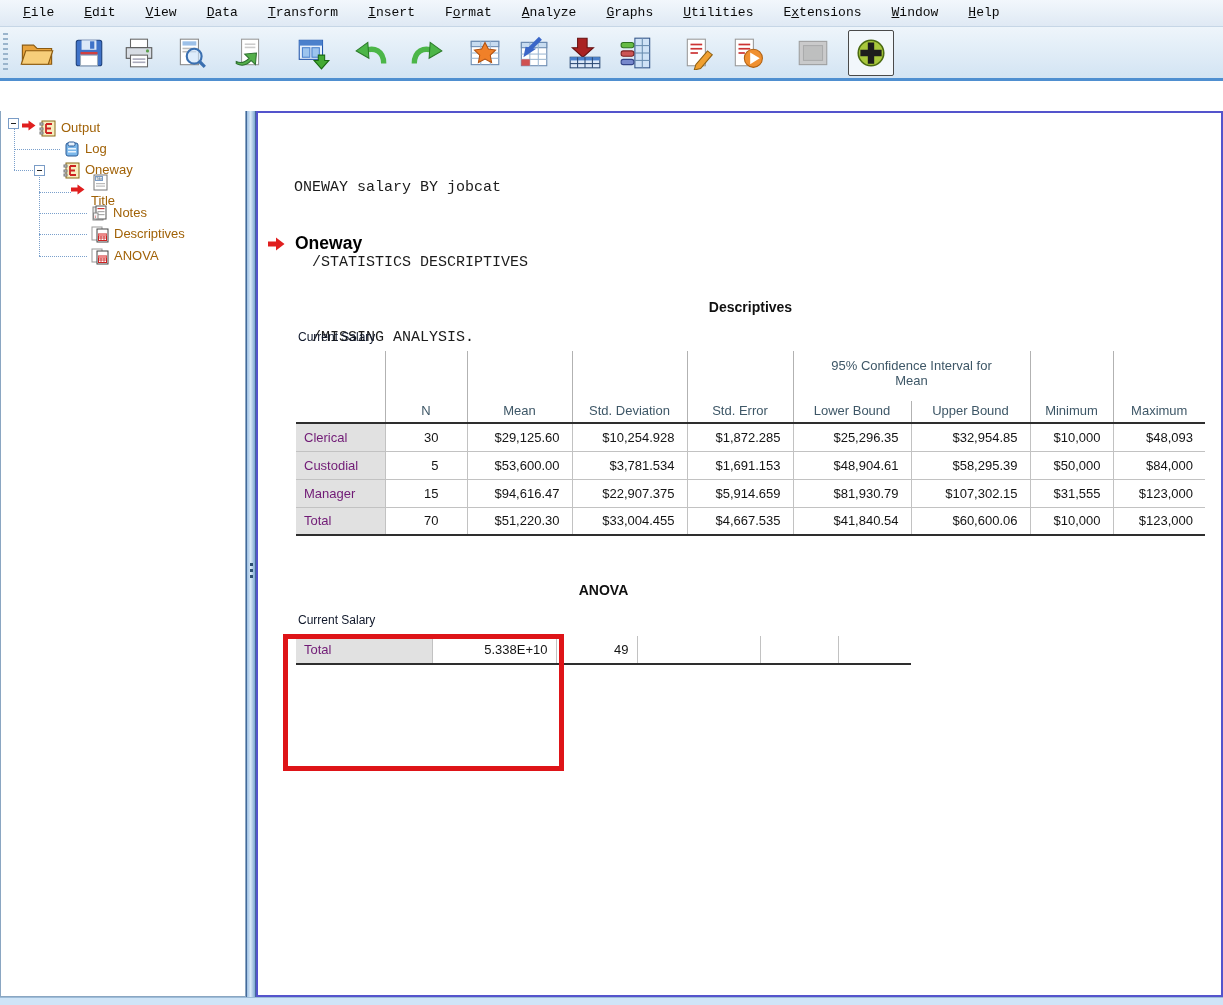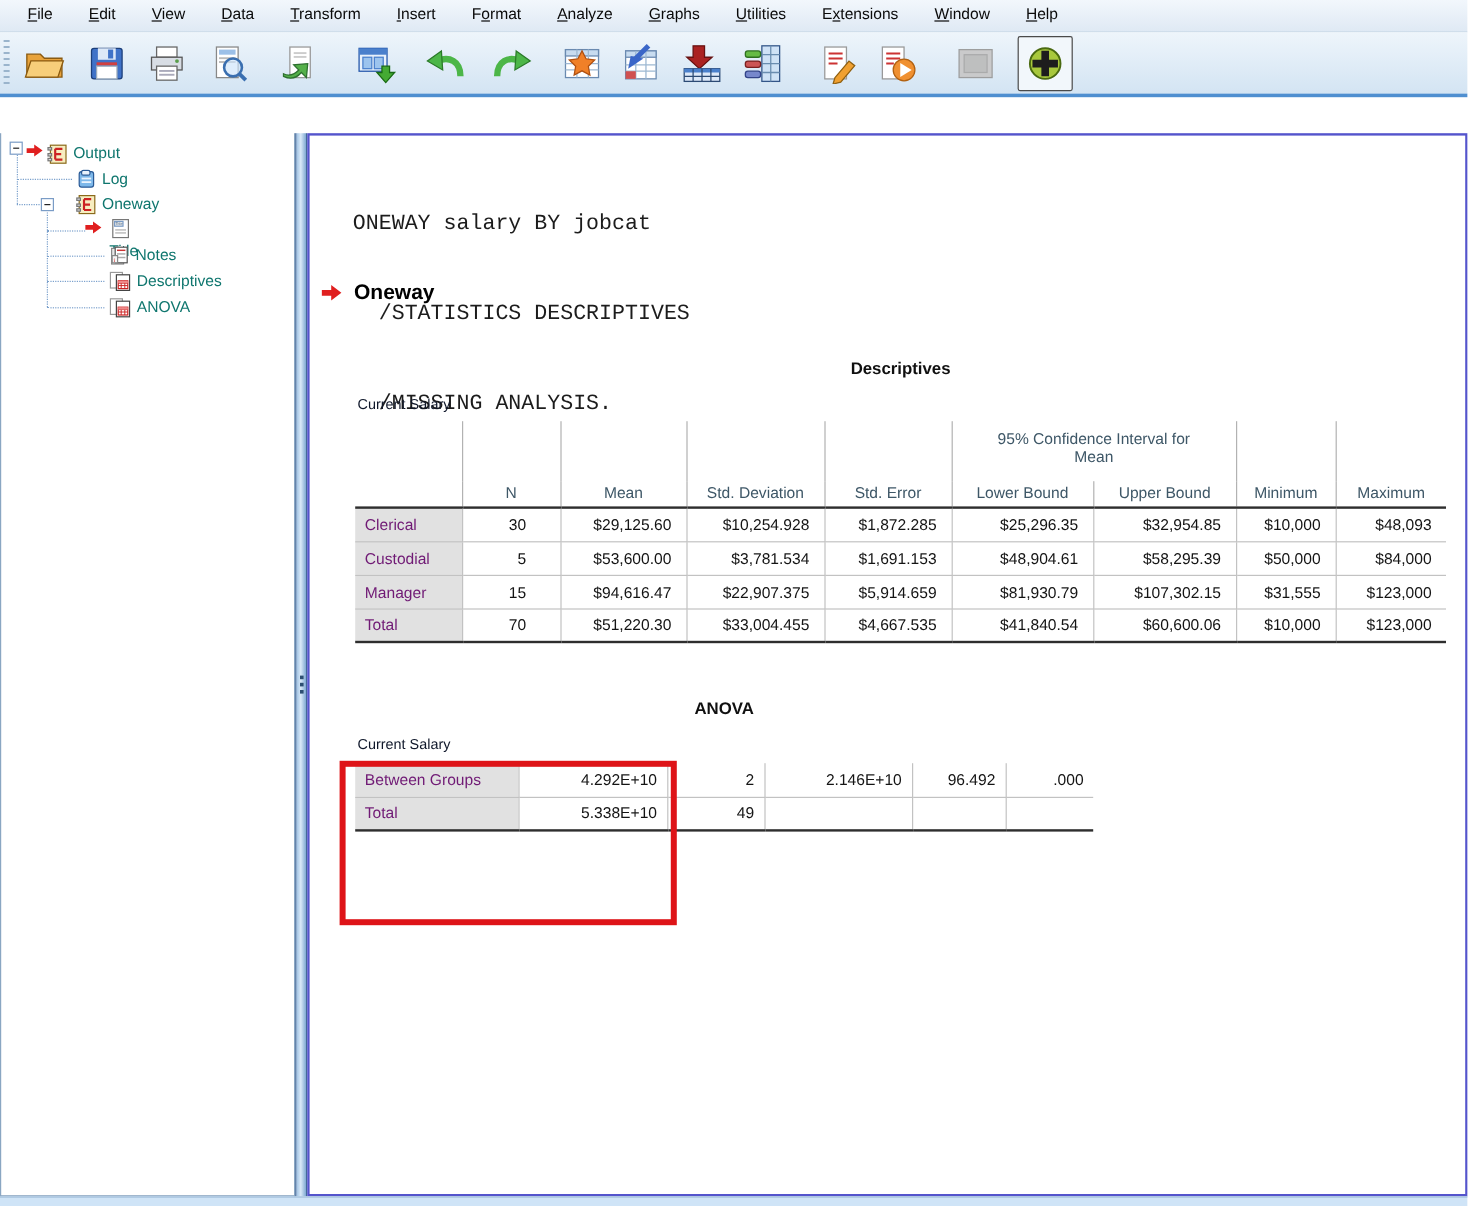--- a/index.html
+++ b/index.html
@@ -6,22 +6,22 @@
   html,body { width:1223px; height:1005px; overflow:hidden; background:#fff;
               font-family:"Liberation Sans", sans-serif; }
   .window { position:relative; width:1223px; height:1005px; background:#fff; }
 
   
   .titlebar { height:30px; display:flex; align-items:center; padding-left:6px; background:#ffffff; }
   .titlebar .appicon { width:18px; height:16px; margin-right:7px; }
   .titlebar .title { font-size:12.5px; color:#1a1a1a; }
 
   
-  .menubar { height:27px; display:flex; align-items:flex-end; padding-left:8px;
-             background:linear-gradient(#f2f7fc,#dfe9f4); border-bottom:1px solid #c6d6e6; }
+  .menubar { height:27px; display:flex; align-items:center; padding-left:8px;
+             background:linear-gradient(#f2f7fc,#dfe9f4); border-bottom:1px solid #c6d6e6;font-family:Liberation Mono, monospace; }
   .menu-item { padding:0 15px; font-size:13px; color:#0a0a0a; height:27px; line-height:26px; cursor:default; }
   .menu-item .key { text-decoration:underline; }
 
   
   .toolbar { position:relative; height:54px; background:linear-gradient(#eef5fb,#d3e4f3);
              border-bottom:3px solid #4f8fd0; }
   .toolbar .gripper { position:absolute; left:3px; top:6px; width:5px; height:40px;
              background:repeating-linear-gradient(#9ab4cc 0 2px, transparent 2px 5px); }
   .tbtn { position:absolute; top:3px; width:46px; height:46px; display:flex; align-items:center;
           justify-content:center; border:1px solid transparent; border-radius:2px; }
@@ -32,31 +32,31 @@
   .main { position:absolute; top:111px; left:0; right:0; bottom:8px; display:flex; }
   .outline-pane { position:relative; width:246px; background:#fff; border:1px solid #8aa6c2;
                   border-top:none; overflow:hidden; }
   .splitter { width:10px; background:linear-gradient(90deg,#9dc0e2,#d9e9f8 45%,#7fa9d2);
               border-left:1px solid #44699a; border-right:1px solid #44699a; position:relative; cursor:col-resize; }
   .splitter .grip { position:absolute; left:3px; top:452px; width:3px; height:3px; background:#2d4f72;
               box-shadow:0 6px 0 #2d4f72, 0 12px 0 #2d4f72; }
   .content-pane { position:relative; flex:1; background:#fff; border:2px solid #5454cc; overflow:hidden; }
 
   
-  .tree-row { position:absolute; height:20px; line-height:20px; font-size:13px; color:#0f766e;
-              display:flex; align-items:center; cursor:default; white-space:nowrap; }
+  .tree-row { position:absolute; height:20px; line-height:20px; font-size:13px; color:#a16207;
+              display:flex; align-items:center; cursor:default; white-space:nowrap;justify-content:center; }
   .expander { position:absolute; width:11px; height:11px; background:#fff; border:1px solid #7a9cc6; }
   .expander::after { content:""; position:absolute; left:2px; top:4px; width:5px; height:1px; background:#222; }
   .tree-dot-v { position:absolute; border-left:1px dotted #7aa0cc; width:0; }
   .tree-dot-h { position:absolute; border-top:1px dotted #7aa0cc; height:0; }
   .tree-icon { margin-right:5px; flex:0 0 auto; }
 
   
   .syntax { position:absolute; left:36px; top:12px; font-family:"Liberation Mono", monospace;
-            font-size:18px; line-height:25px; color:#1c1c1c; white-space:pre; }
+            font-size:15px; line-height:25px; color:#1c1c1c; white-space:pre; }
   .heading-row { position:absolute; left:10px; top:120px; display:flex; align-items:center; }
   .heading-row .htxt { margin-left:10px; font-size:17.5px; font-weight:bold; color:#000; }
 
   .tbl-title { position:absolute; text-align:center; font-size:14px; font-weight:bold; color:#101010; }
   .tbl-caption { position:absolute; font-size:12px; color:#0f172a;text-align:center; }
 
   table.spss { border-collapse:collapse; table-layout:fixed; font-size:13px; position:absolute; }
   table.spss th { font-weight:normal; color:#3e5767; text-align:center; vertical-align:bottom;
                   padding:2px 4px 4px; border-right:1px solid #b2b2b2; }
   table.spss th.noR, table.spss td.noR { border-right:none; }
@@ -443,28 +443,20 @@
       <table class="spss" style="left:38px; top:523px; width:615px;">
         <colgroup>
           <col style="width:136px">
             <col style="width:124px">
             <col style="width:81px">
           <col style="width:123px">
             <col style="width:78px">
             <col style="width:73px">
         </colgroup>
         <tbody>
-        <tr>
-          <td class="stub">Between Groups</td>
-          <td class="tight">4.292E+10</td>
-          <td class="tight">2</td>
-          <td class="tight">2.146E+10</td>
-          <td class="tight">96.492</td>
-          <td class="tight noR">.000</td>
-        </tr>
         <tr class="last">
           <td class="stub">Total</td>
           <td class="tight">5.338E+10</td>
           <td class="tight">49</td>
           <td class="tight"></td>
           <td class="tight"></td>
           <td class="tight noR"></td>
         </tr>
       </tbody>
         </table>

